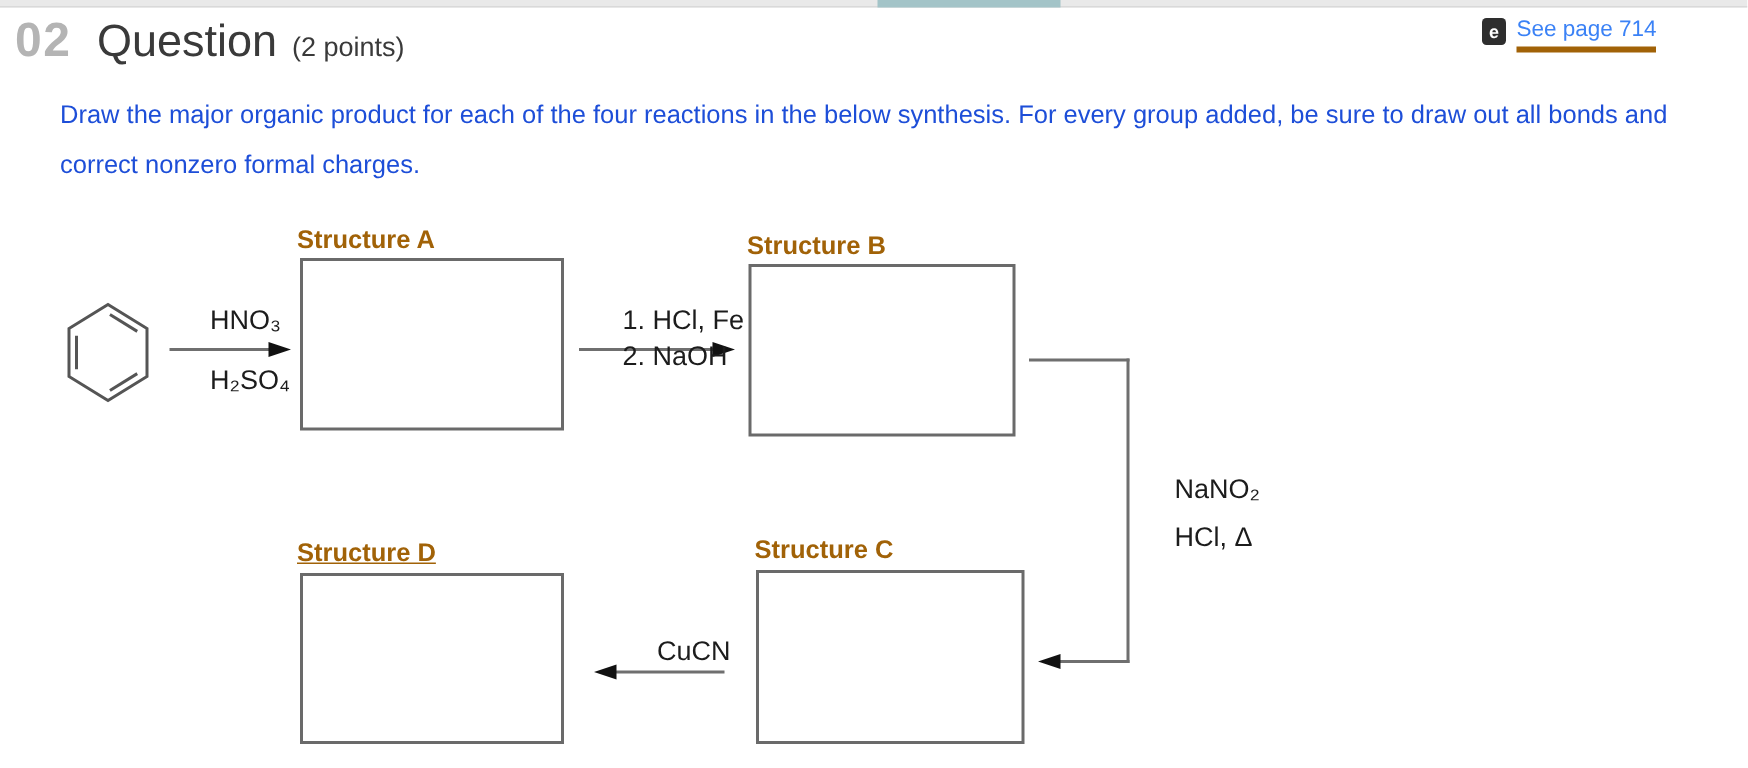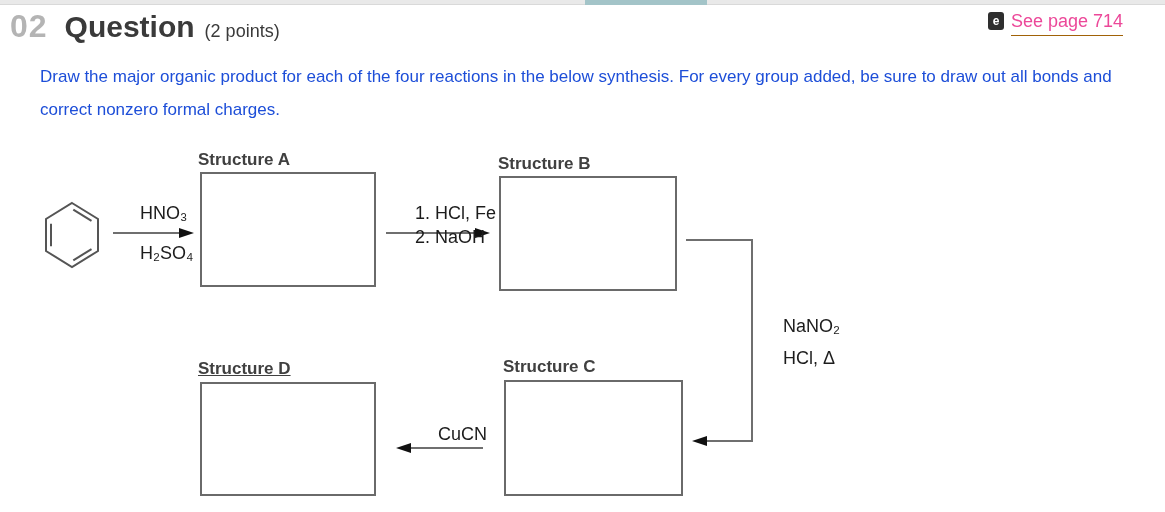--- a/index.html
+++ b/index.html
@@ -7,45 +7,45 @@
   body { position:relative; font-family:"Liberation Sans","DejaVu Sans",sans-serif; color:#2e2e2e; }
 
   
   .progress-track { position:absolute; left:0; top:0; width:1165px; height:5px;
                     background:#e9e9e9; border-bottom:1px solid #d9d9d9; }
   .progress-fill  { position:absolute; left:585px; top:0; width:122px; height:5px; }
 
   
   .header { position:absolute; left:10px; top:8px; display:flex; align-items:baseline; }
   .q-number { font-size:32px; font-weight:bold; color:#b4b4b4; letter-spacing:1px; }
-  .q-title  { font-size:30px; font-weight:bold; color:#3a3a3a; margin-left:17px; }
+  .q-title  { font-size:30px; font-weight:normal; color:#3a3a3a; margin-left:17px; }
   .q-points { font-size:18px; color:#3a3a3a; margin-left:10px; }
 
   .see-link { position:absolute; left:988px; top:11px; display:flex; align-items:flex-start;
               gap:7px; text-decoration:none; cursor:pointer; }
   .etext-icon { width:16px; height:18px; margin-top:1px; background:#2e2e2e; border-radius:3px;
                 color:#ffffff; font-size:12px; font-weight:bold; display:flex;
                 align-items:center; justify-content:center; }
-  .see-link-label { font-size:18px; color:#ec4899; border-bottom:1px solid #a16207;
+  .see-link-label { font-size:15px; color:#3b82f6; border-bottom:4px solid #a16207;
                     padding-bottom:3px; }
 
   
   .question-text { position:absolute; left:40px; top:60px; width:1110px;
                    font-size:17px; line-height:33px; color:#1d4ed8; }
 
   
   .line  { position:absolute; background:#6f6f6f; }
   .arrow-right { position:absolute; width:0; height:0;
                  border-left:15px solid #111; border-top:5px solid transparent;
                  border-bottom:5px solid transparent; }
   .arrow-left  { position:absolute; width:0; height:0;
                  border-right:15px solid #111; border-top:5px solid transparent;
                  border-bottom:5px solid transparent; }
   .reagent { position:absolute; font-size:18px; color:#1c1c1c; white-space:nowrap;margin-left:24px; }
-  .struct-label { position:absolute; font-size:17px; font-weight:bold; color:#404040;
+  .struct-label { position:absolute; font-size:17px; font-weight:bold; color:#a16207;
                   white-space:nowrap;text-align:right; }
   .struct-box { position:absolute; border:2px solid #6a6a6a; background:#ffffff; }
   .benzene { position:absolute; left:43px; top:200px; }
 </style>
 </head>
 <body>
 
 <div class="progress-track">
   <div class="progress-fill" style="background:#a3c4c8;"></div>
 </div>

